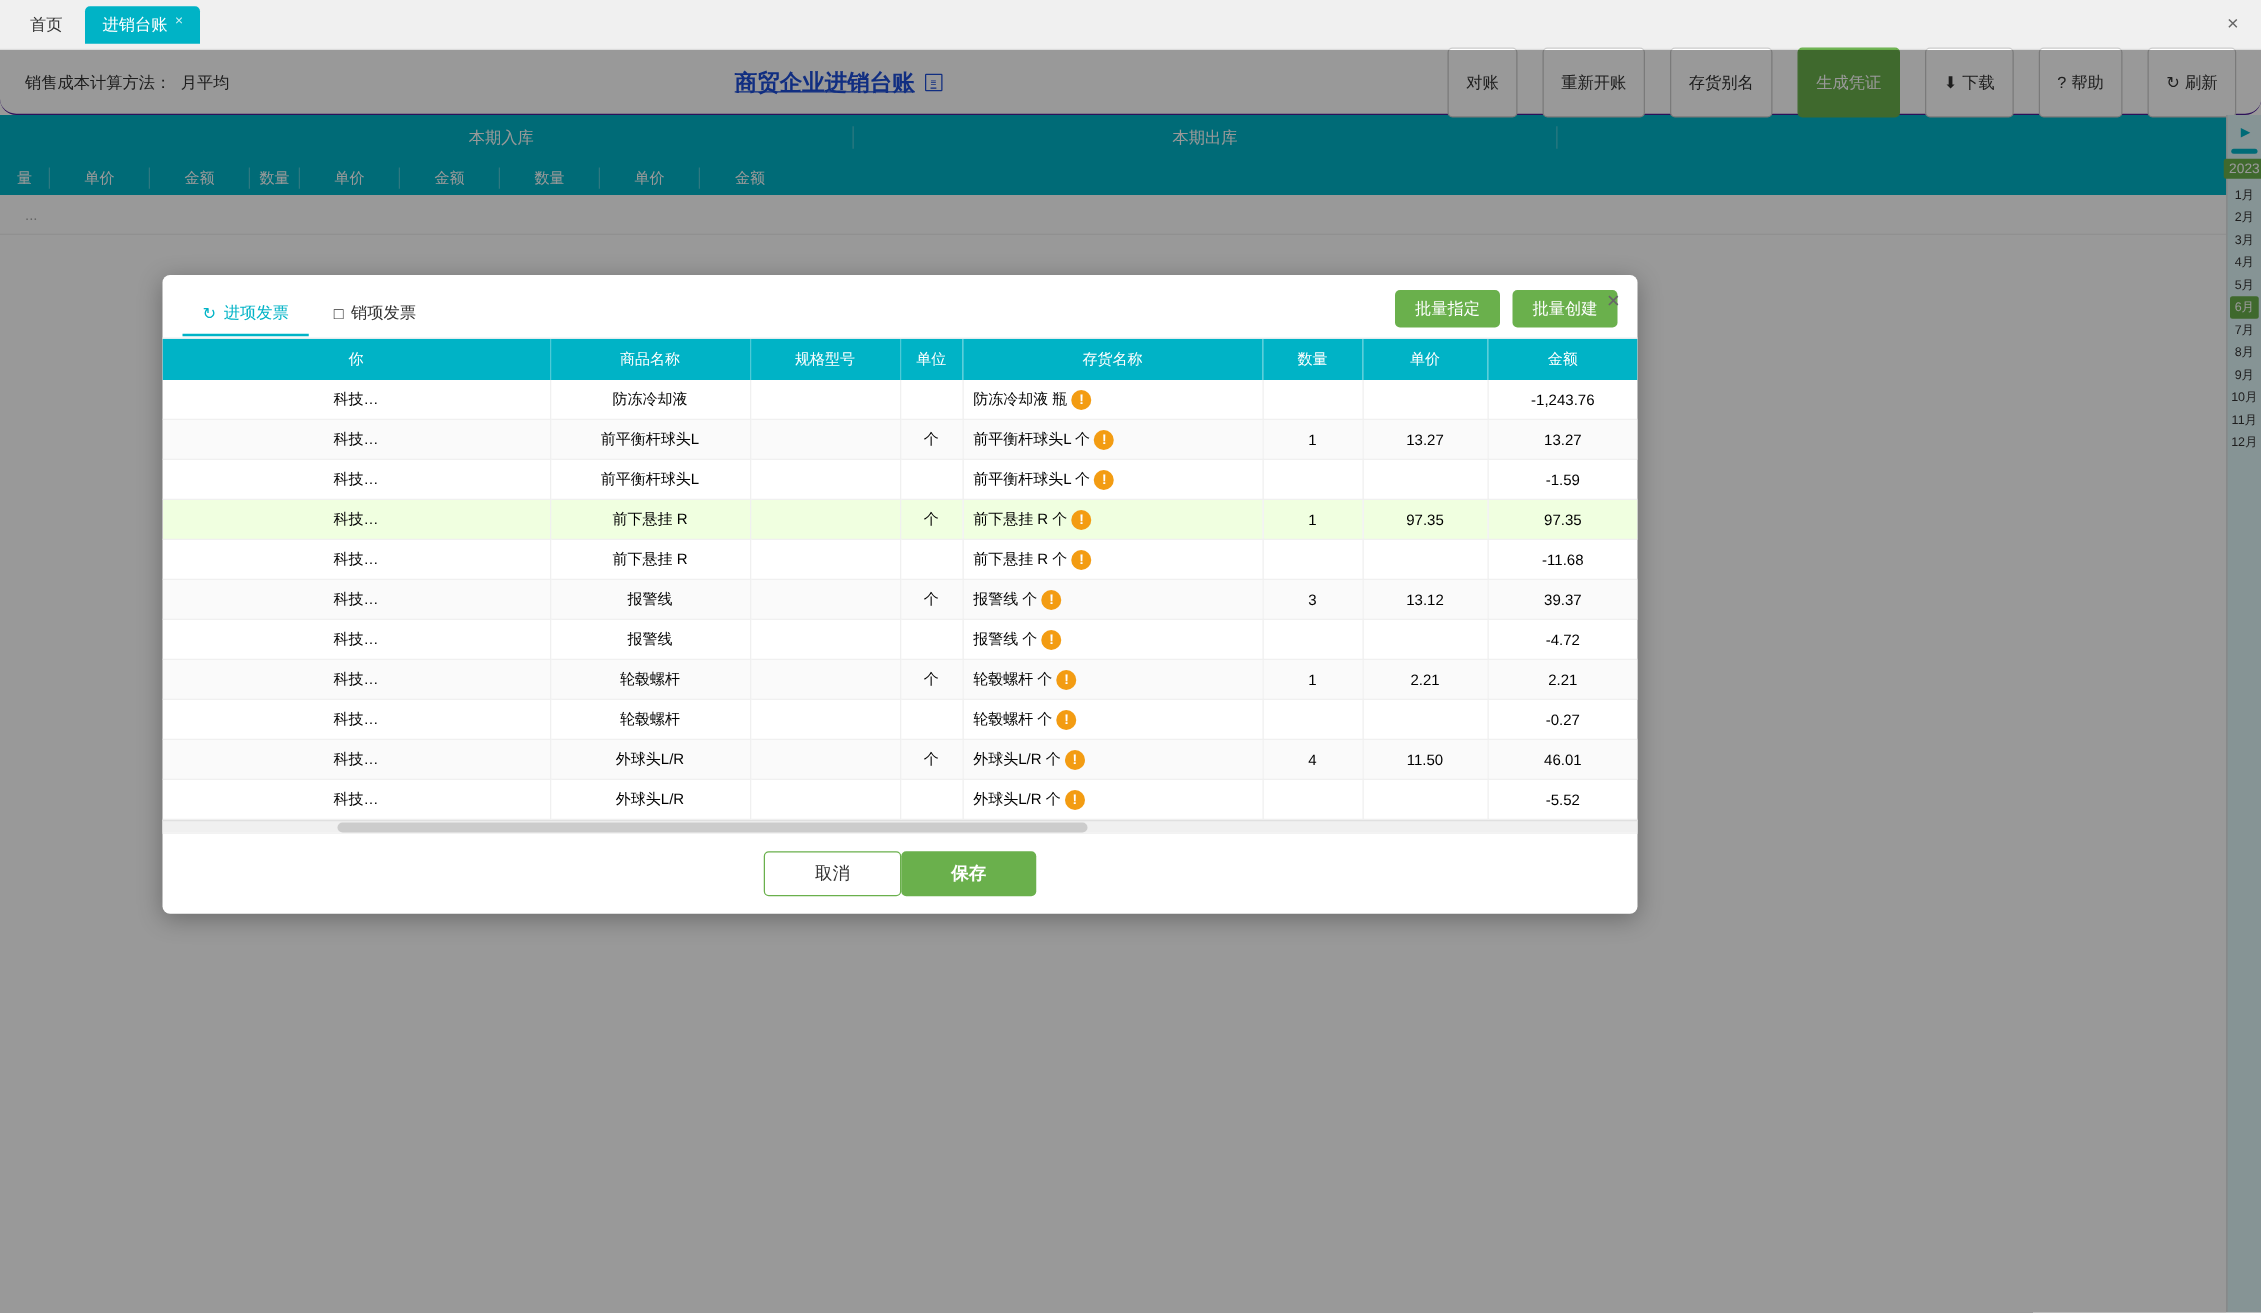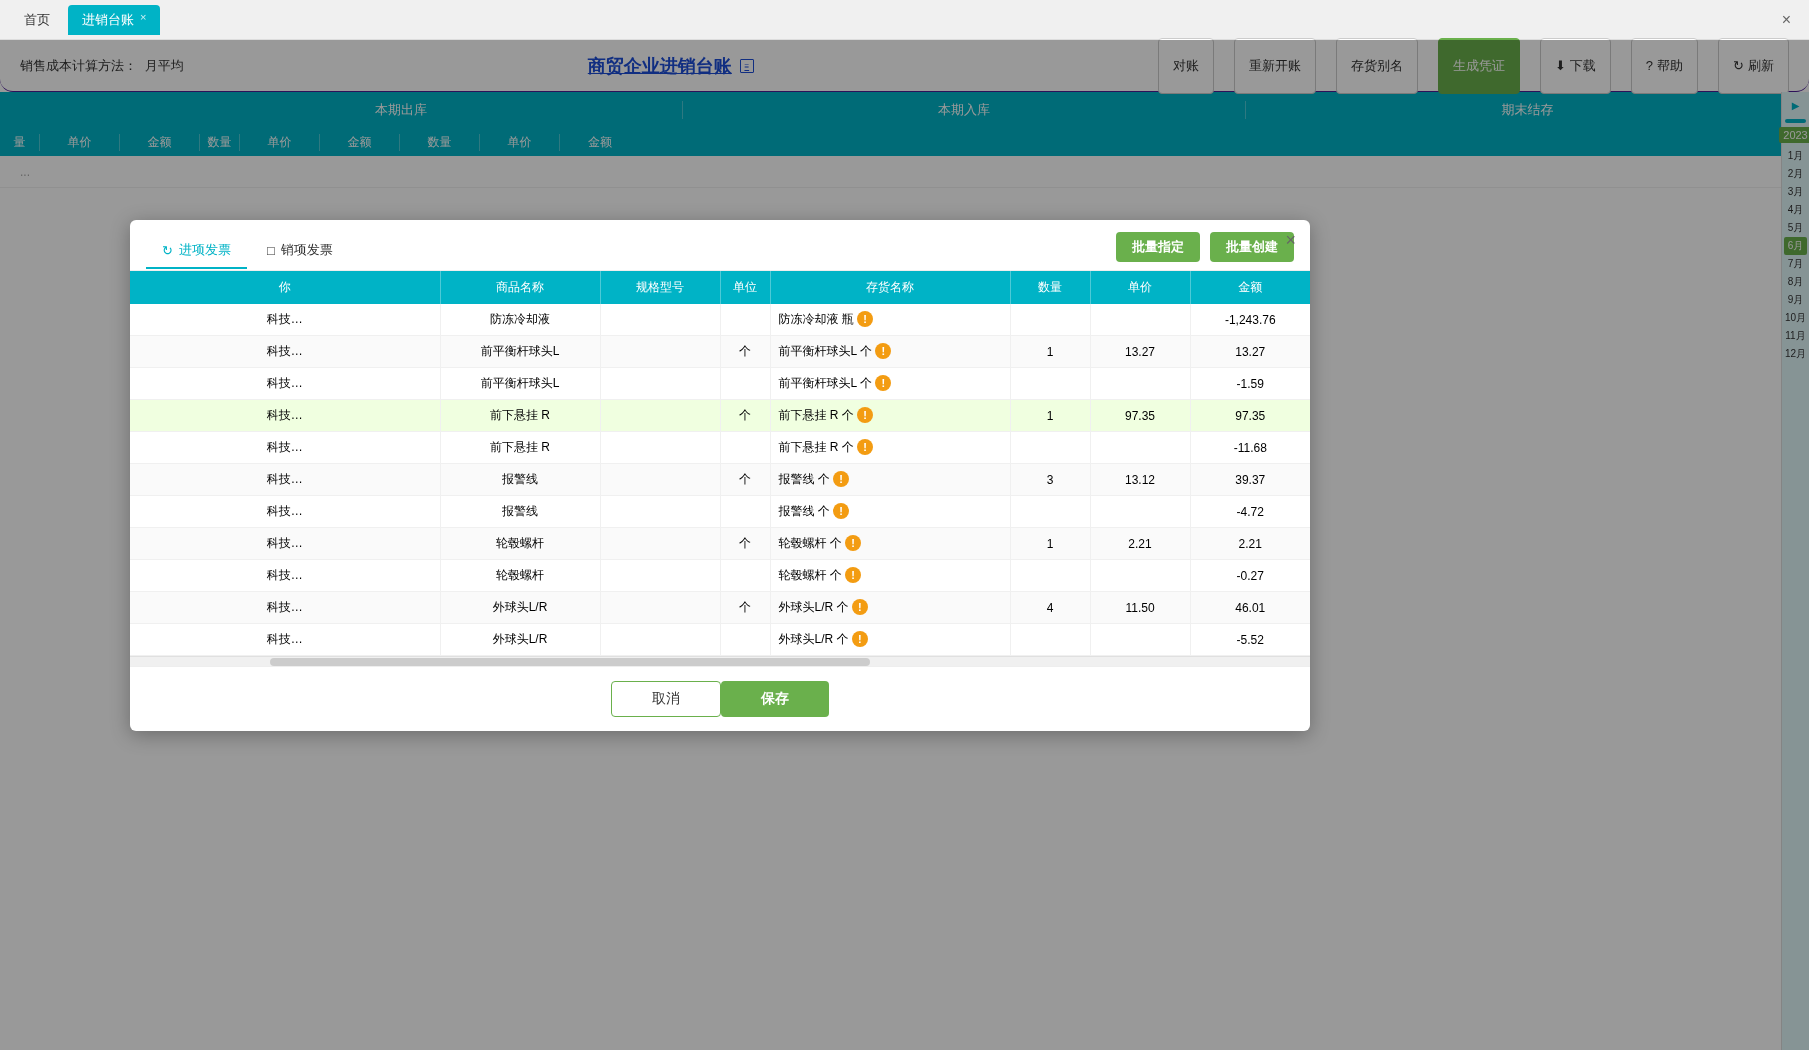--- a/index.html
+++ b/index.html
@@ -153,21 +153,21 @@
       margin-left: auto;
       display: flex;
       gap: 10px;
       padding-bottom: 8px;
     }
     .modal-action-btn {
       padding: 6px 16px;
       border-radius: 4px;
       cursor: pointer;
       font-size: 13px;
-      font-weight: bold;
+      font-weight: normal;
     }
     .modal-action-btn.green {
       background: #6ab04c;
       color: #fff;
       border: none;
     }
     .modal-close {
       position: absolute;
       top: 10px;
       right: 14px;
@@ -338,23 +338,22 @@
       <span>帮助</span>
     </button>
     <button class="toolbar-btn toolbar-btn-icon">
       <span>↻</span>
       <span>刷新</span>
     </button>
   </div>
 
   <div style="background:#00b3c6; color:#fff; display:grid; grid-template-columns:120px 1fr 1fr 1fr; height:36px; align-items:center; padding-left:0;">
     <div style="border-right:1px solid rgba(255,255,255,0.3);"></div>
+    <div style="text-align:center; border-right:1px solid rgba(255,255,255,0.3); font-size:13px;">本期入库</div>
     <div style="text-align:center; border-right:1px solid rgba(255,255,255,0.3); font-size:13px;">本期出库</div>
-    <div style="text-align:center; border-right:1px solid rgba(255,255,255,0.3); font-size:13px;">本期入库</div>
-    <div style="text-align:center; font-size:13px;">期末结存</div>
   </div>
   <div style="background:#00b3c6; color:#fff; display:grid; grid-template-columns:40px 80px 80px 40px 80px 80px 80px 80px 80px; height:28px; align-items:center; text-align:center; font-size:12px;">
     <div style="border-right:1px solid rgba(255,255,255,0.3);">量</div>
     <div style="border-right:1px solid rgba(255,255,255,0.3);">单价</div>
     <div style="border-right:1px solid rgba(255,255,255,0.3);">金额</div>
     <div style="border-right:1px solid rgba(255,255,255,0.3);">数量</div>
     <div style="border-right:1px solid rgba(255,255,255,0.3);">单价</div>
     <div style="border-right:1px solid rgba(255,255,255,0.3);">金额</div>
     <div style="border-right:1px solid rgba(255,255,255,0.3);">数量</div>
     <div style="border-right:1px solid rgba(255,255,255,0.3);">单价</div>

